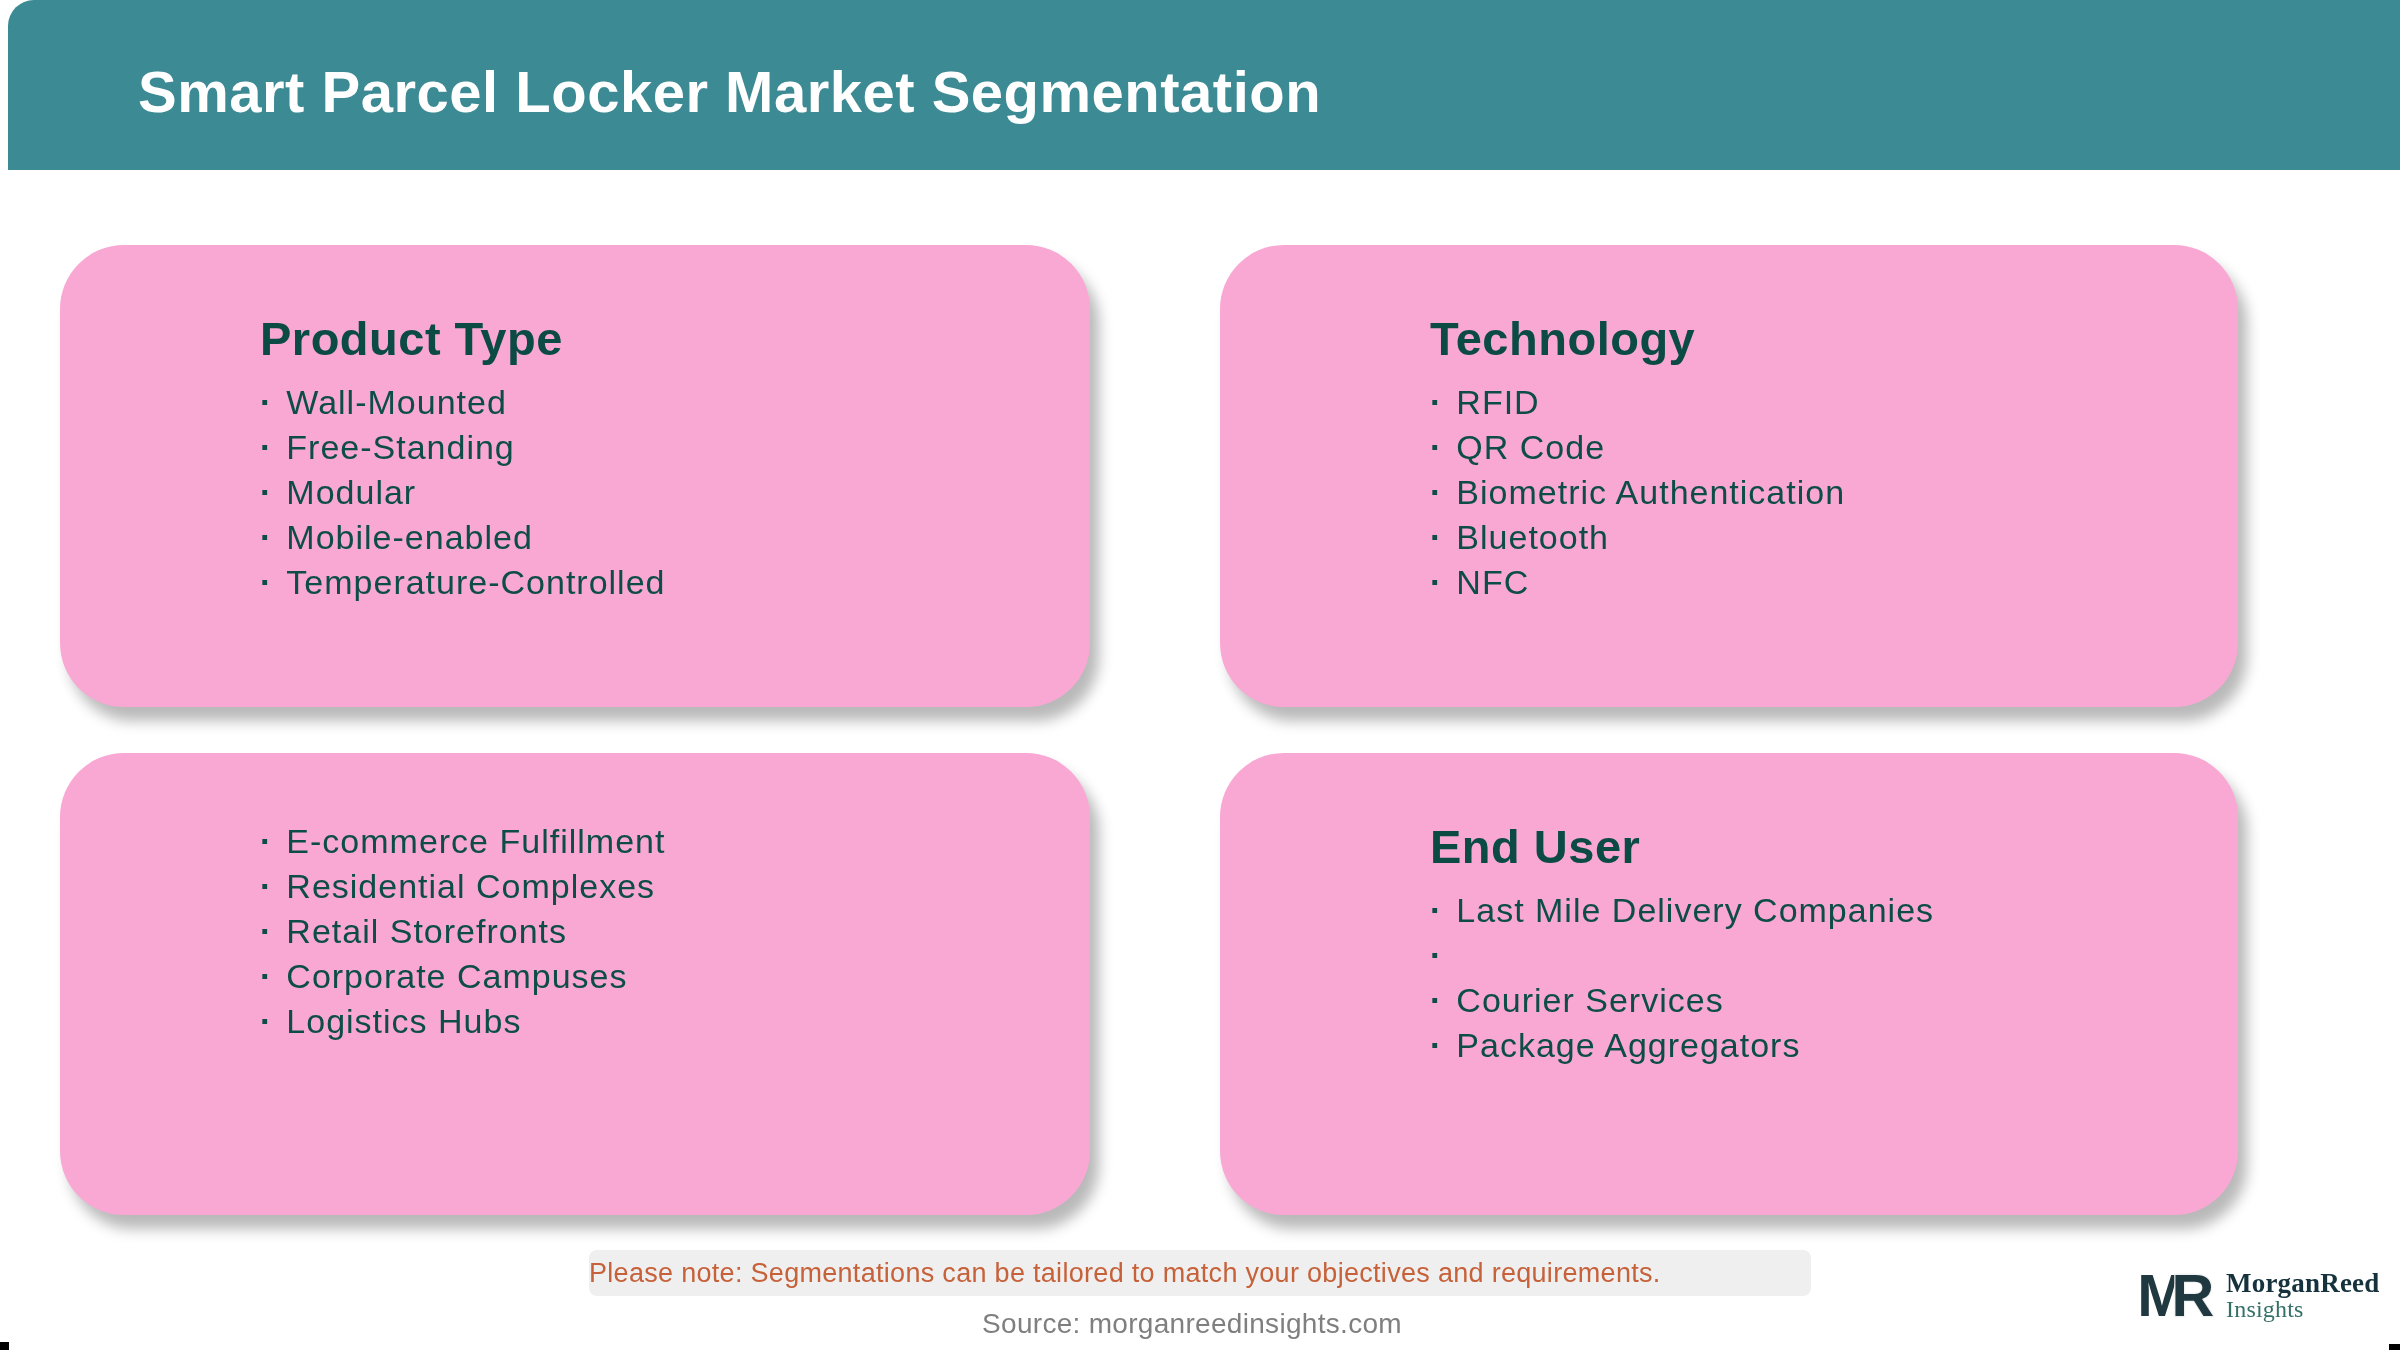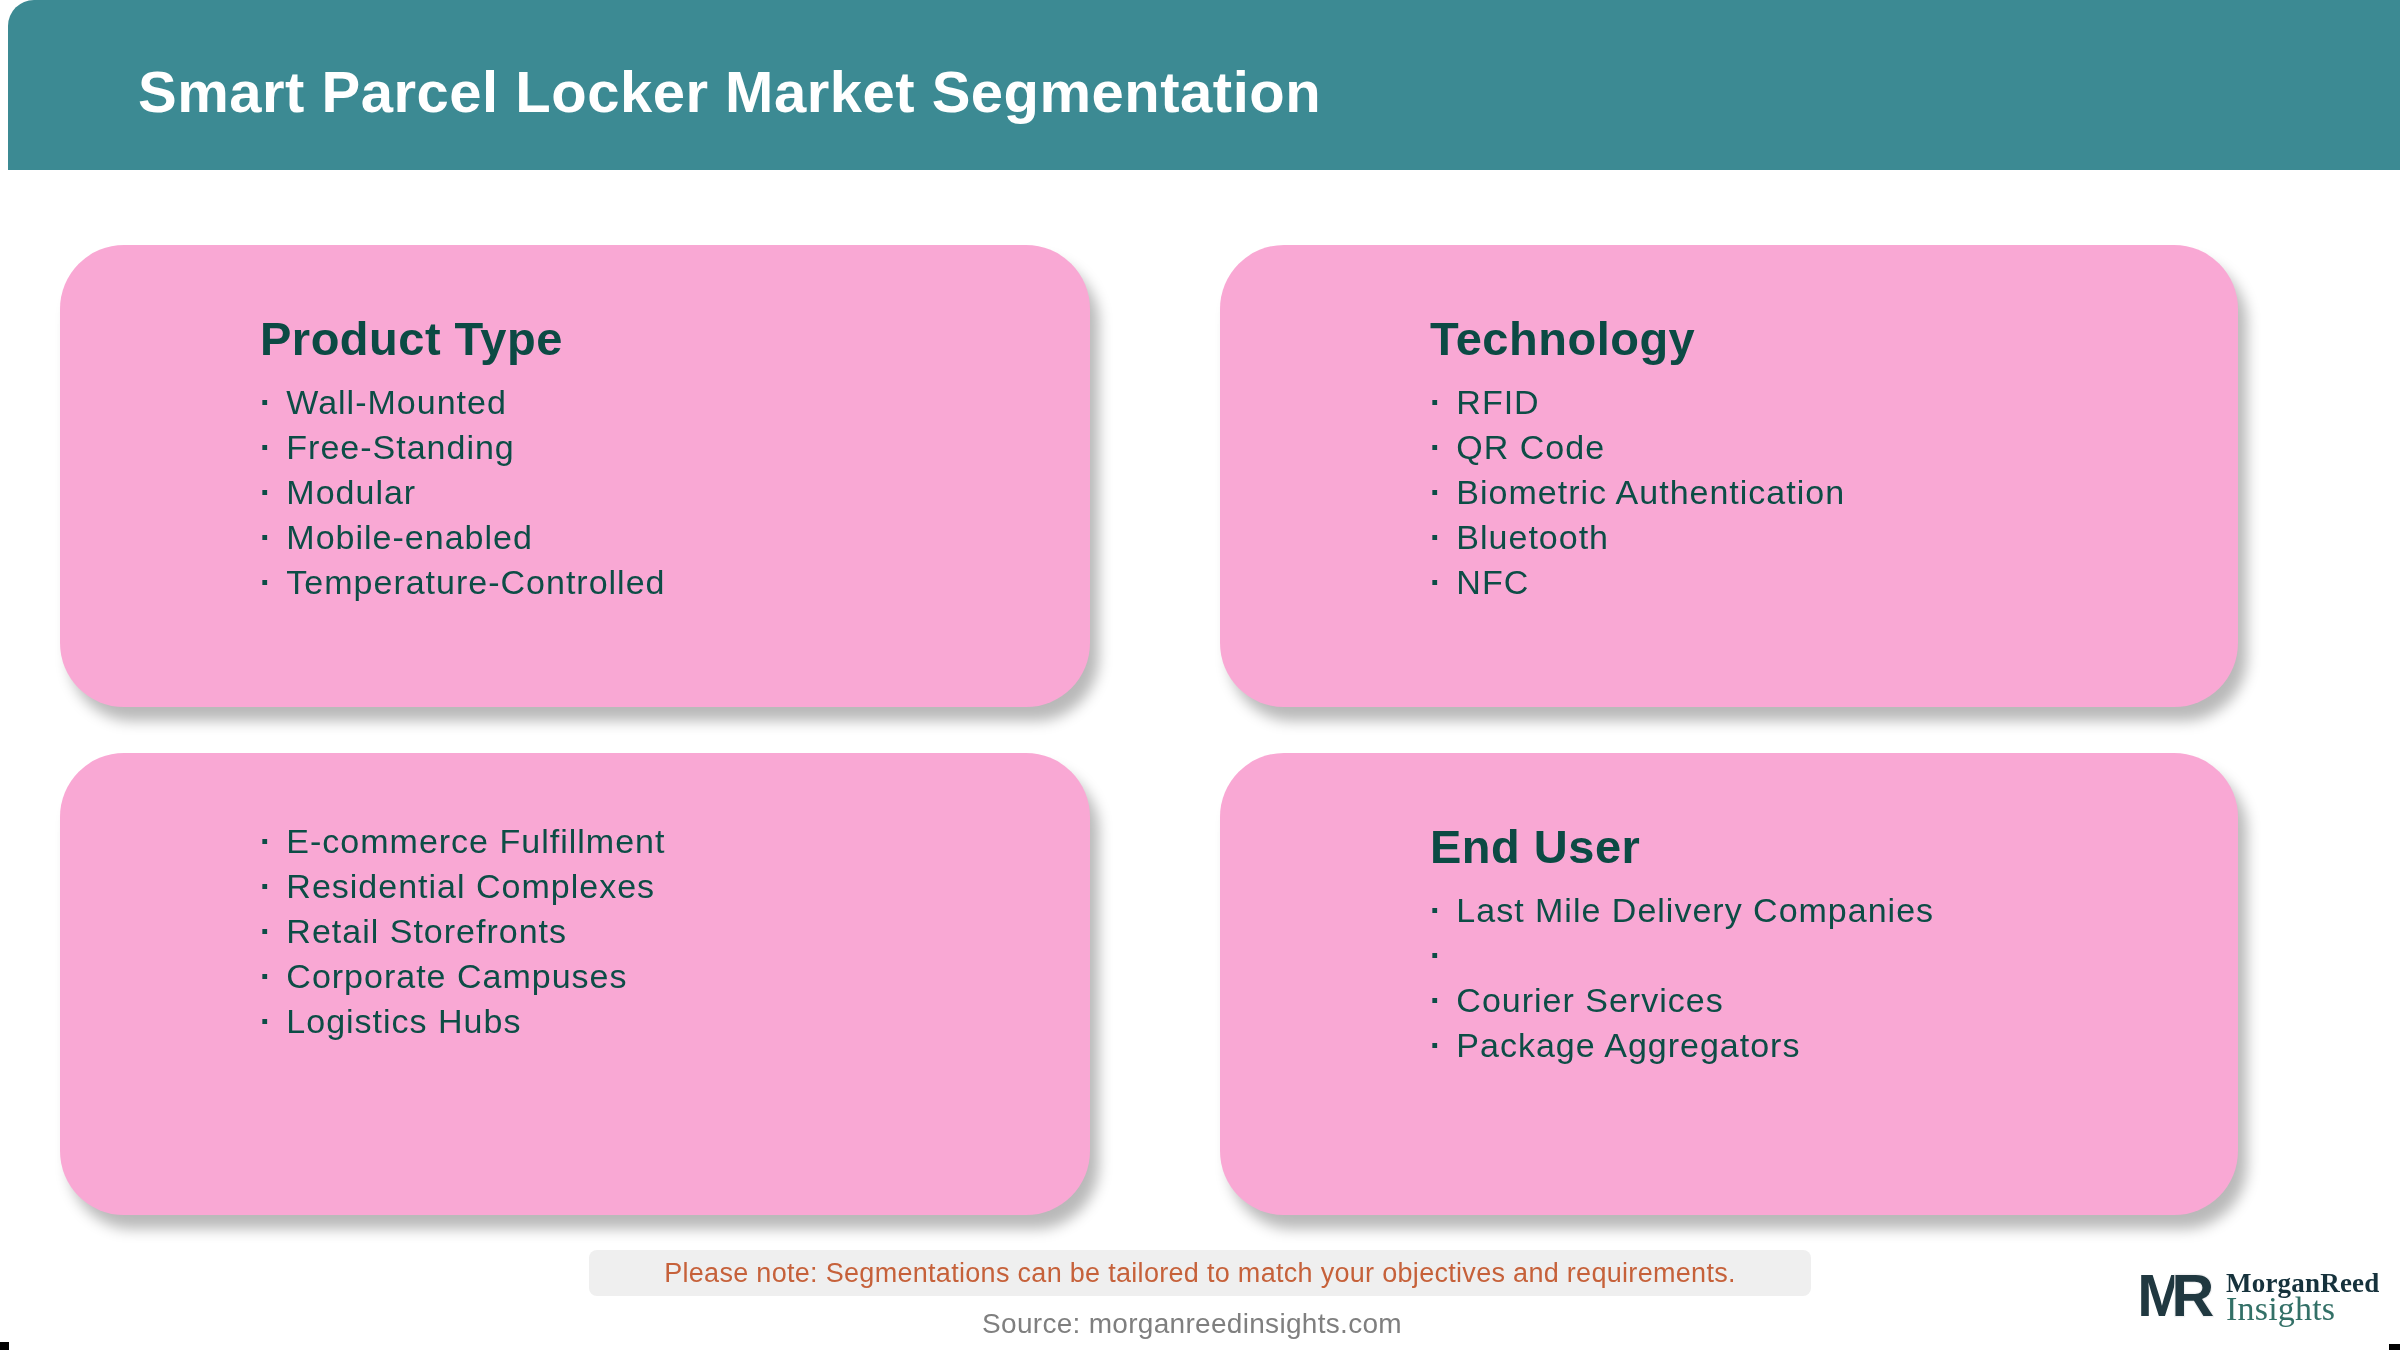--- a/index.html
+++ b/index.html
@@ -35,41 +35,41 @@
     color:#0D4D46;font-size:34px;line-height:45px;letter-spacing:1px;
     display:flex;align-items:baseline;
   }
   .card li .bullet{
     font-weight:bold;margin-right:14px;font-size:34px;color:#0D4D46;
   }
   
   .note-bar{
     position:absolute;left:589px;top:1250px;width:1222px;height:46px;
     background:#EFEFEF;border-radius:8px;
-    display:flex;align-items:center;justify-content:center;
+    display:flex;align-items:center;
   }
   .note-bar span{color:#C6613A;font-size:27px;letter-spacing:0.3px;}
   
   .source{
     position:absolute;left:0;top:1308px;width:2368px;text-align:center;
     color:#7F7F7F;font-size:28px;letter-spacing:0.3px;margin-left:8px;
   }
   
   .logo{
     position:absolute;left:2140px;top:1268px;display:flex;align-items:center;gap:12px;
   }
   .logo .mark{width:74px;height:56px;}
   .logo .words{display:flex;flex-direction:column;justify-content:flex-start;}
   .logo .name{
     font-family:"Liberation Serif","DejaVu Serif",serif;font-weight:bold;
     font-size:27px;line-height:26px;color:#16323C;letter-spacing:0.2px;
   }
   .logo .sub{
     font-family:"Liberation Serif","DejaVu Serif",serif;
-    font-size:34px;line-height:26px;color:#337067;letter-spacing:0.2px;
+    font-size:24px;line-height:26px;color:#337067;letter-spacing:0.2px;
   }
   
   .corner-mark{position:absolute;background:#000000;}
   .corner-mark.left{left:0;bottom:0;width:9px;height:8px;}
   .corner-mark.right{right:0;bottom:0;width:11px;height:6px;}
 </style>
 </head>
 <body>
 
 <div class="stage">

